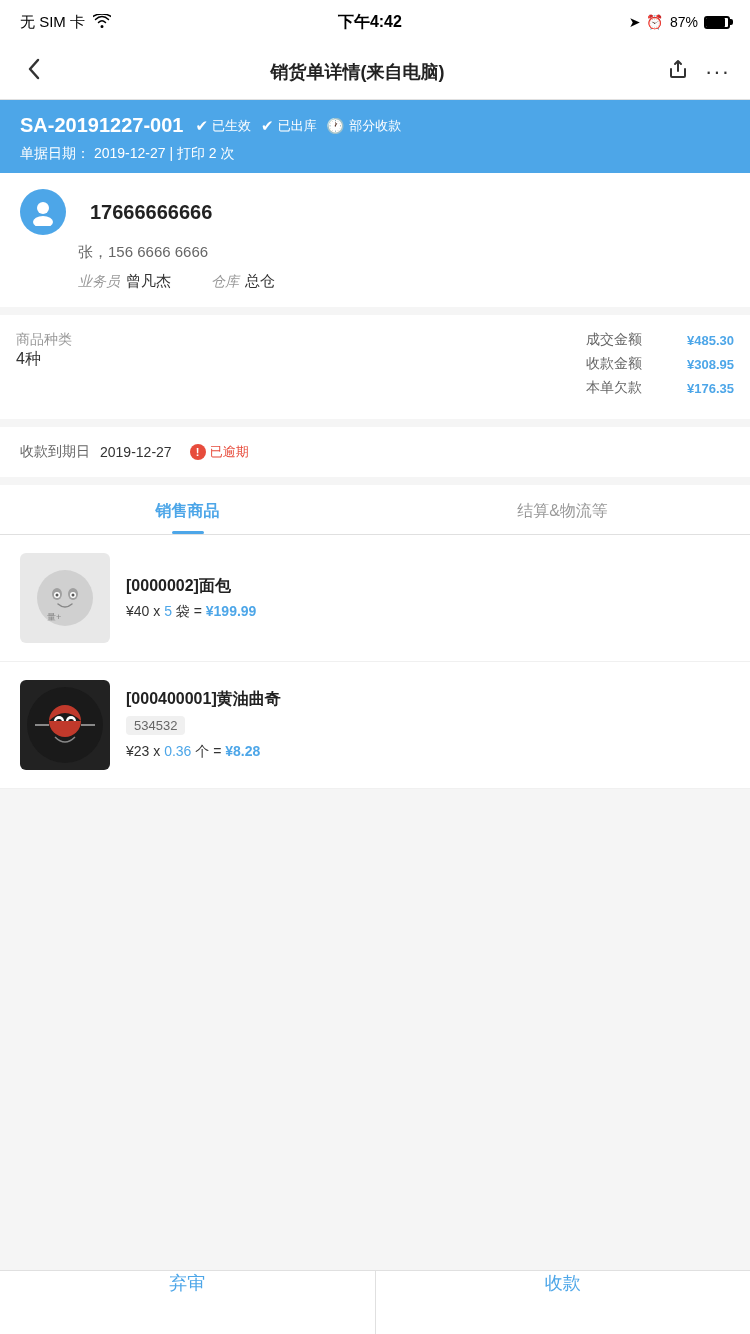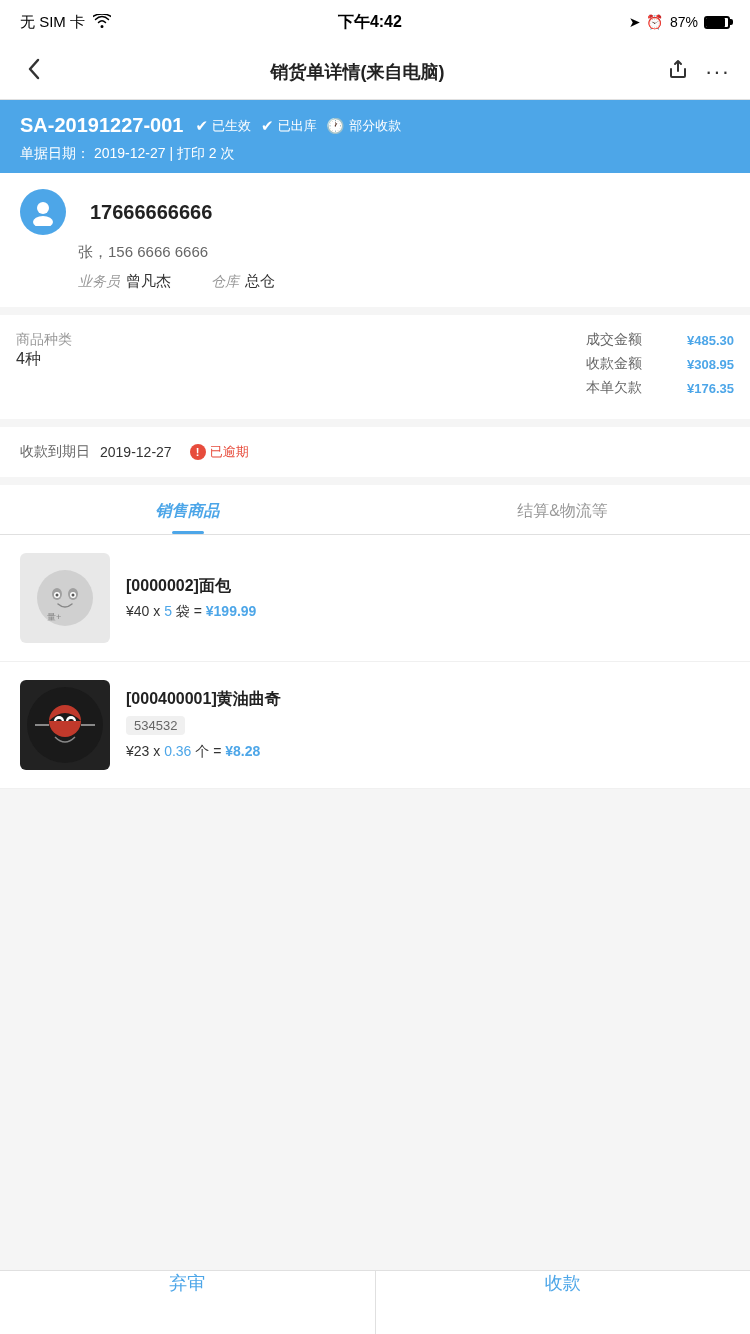--- a/index.html
+++ b/index.html
@@ -212,21 +212,20 @@
       flex: 1;
       text-align: center;
       padding: 16px 0 12px;
       font-size: 16px;
       cursor: pointer;
       position: relative;
     }
     .tab-item.active {
       color: #4da6e8;
       font-weight: 600;
-      font-style: italic;
     }
     .tab-item.inactive { color: #999; }
     .tab-underline {
       position: absolute;
       bottom: 0; left: 50%; transform: translateX(-50%);
       width: 32px; height: 3px;
       background: #4da6e8;
       border-radius: 2px;
     }
 

